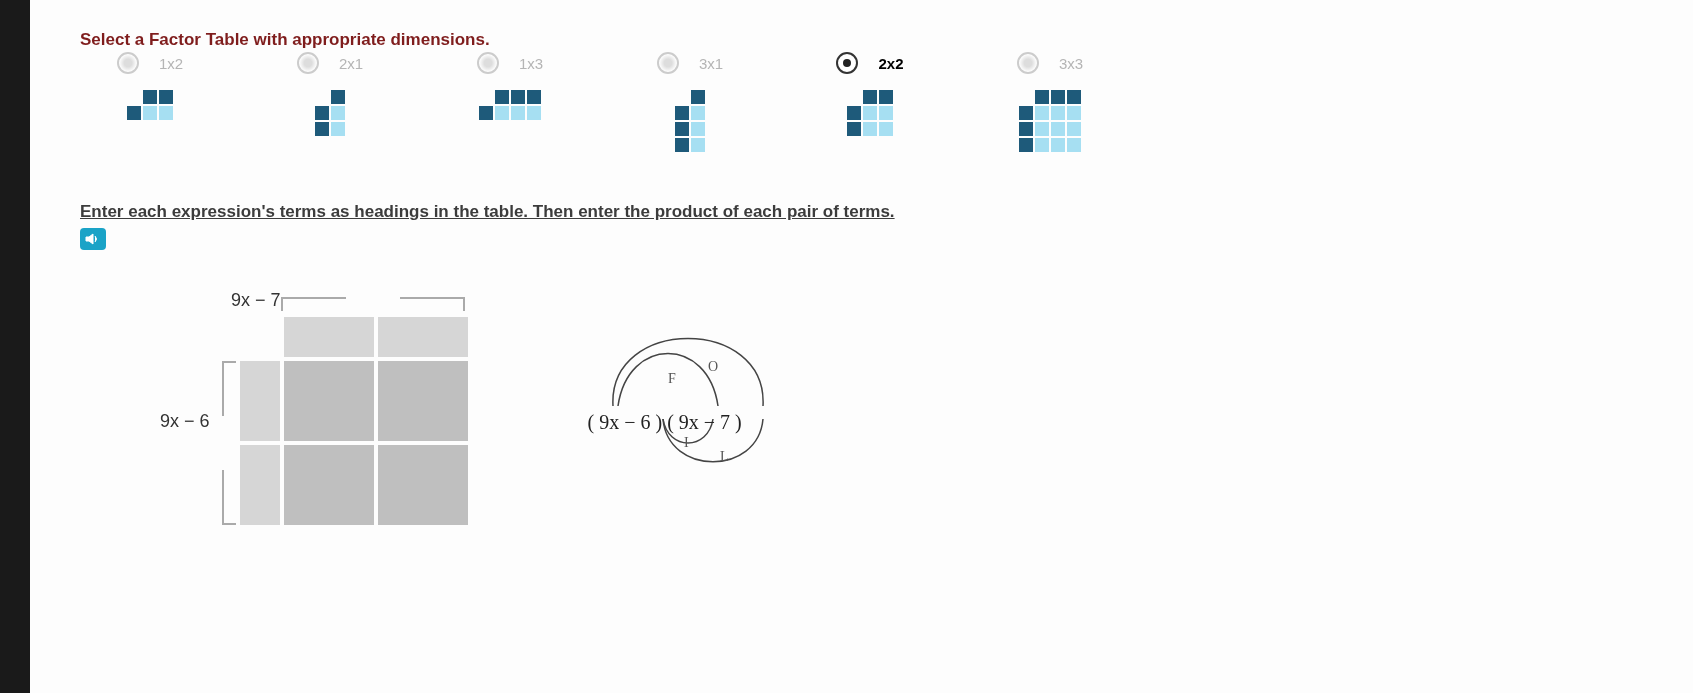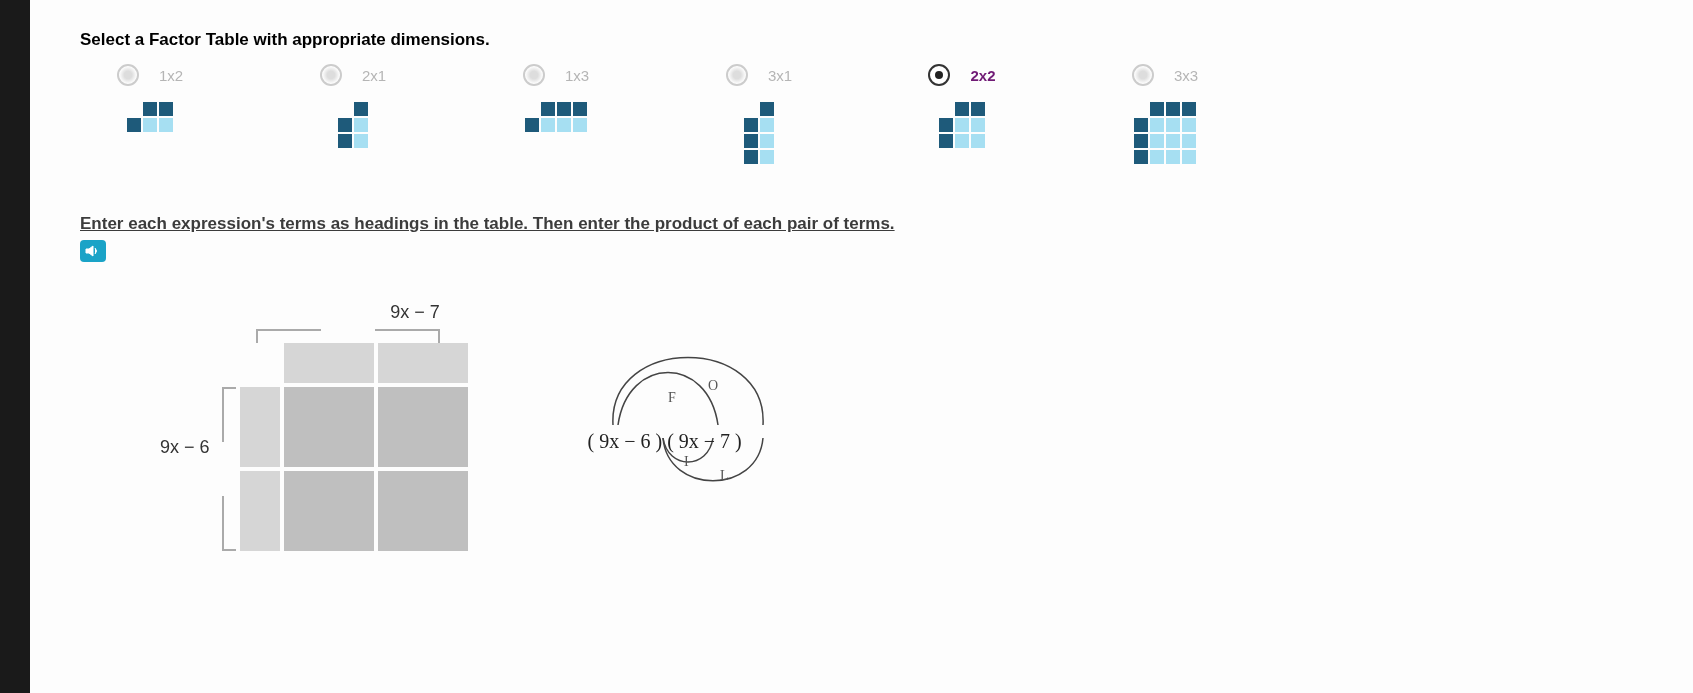--- a/index.html
+++ b/index.html
@@ -10,27 +10,27 @@
     color: #333;
   }
   .page {
     padding: 30px 50px;
     background: #fdfdfd;
     min-height: 693px;
     border-left: 30px solid #1a1a1a;
   }
   .instruction {
     font-weight: bold;
-    color: #000000;
+    color: #7f1d1d;
     font-size: 17px;
-    margin-bottom: 14px;
+    margin-bottom: 2px;
   }
   .options-row {
     display: flex;
-    gap: 63px;
+    gap: 40px;
     margin-bottom: 40px;
     flex-wrap: nowrap;
   }
   .option {
     display: flex;
     flex-direction: column;
     align-items: center;
     width: 140px;
   }
   .option-header {
@@ -62,21 +62,21 @@
   .radio.inactive {
     border-color: #ccc;
     background: radial-gradient(circle, #ddd 30%, #fff 70%);
   }
   .option-label {
     font-size: 15px;
     color: #b5b5b5;
     font-weight: 500;
   }
   .option.selected .option-label {
-    color: #701a75;
+    color: #000000;
     font-weight: bold;
   }
   .grid-preview {
     display: grid;
     gap: 2px;
     margin-top: 6px;
   }
   .ghead { background: #1e5a7a; }
   .gcell { background: #a6dff2; }
   .gcorner { background: transparent; }
@@ -281,21 +281,21 @@
     <svg width="16" height="14" viewBox="0 0 16 14">
         <path d="M1 5 H4 L8 2 V12 L4 9 H1 Z M10 4 Q13 7 10 10" fill="white" stroke="white" stroke-width="1" fill-rule="evenodd"></path>
       </svg>
   </span>
 
   <div class="work-area">
 
     <div class="factor-table-wrap">
       <div style="display:flex;align-items:flex-end;margin-left:54px;">
         <div style="width:14px;"></div>
-        <div style="display:flex;flex-direction:column;align-items:flex-end;">
+        <div style="display:flex;flex-direction:row;align-items:center;">
           <div class="top-label">9x − 7</div>
           <div style="width:184px;height:14px;position:relative;">
             <div style="position:absolute;left:0;top:0;width:2px;height:14px;background:#aaa;"></div>
             <div style="position:absolute;right:0;top:0;width:2px;height:14px;background:#aaa;"></div>
             <div style="position:absolute;left:0;top:0;height:2px;width:65px;background:#aaa;"></div>
             <div style="position:absolute;right:0;top:0;height:2px;width:65px;background:#aaa;"></div>
           </div>
         </div>
       </div>
       <div class="table-row-wrap">

